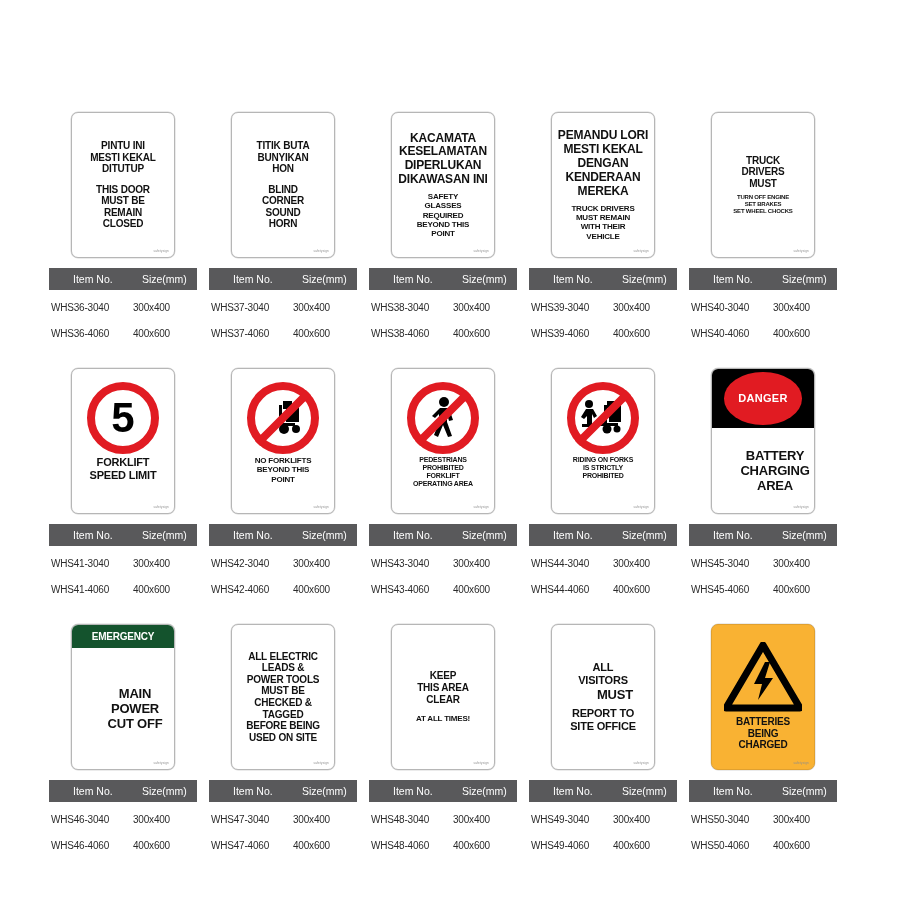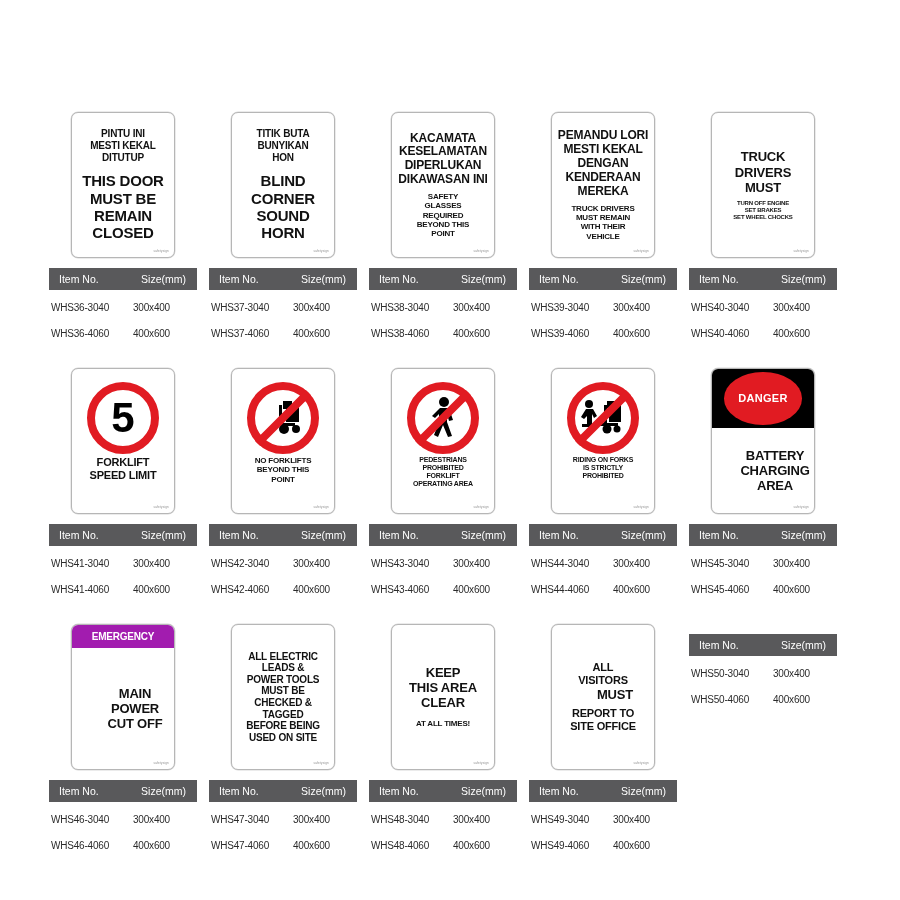--- a/index.html
+++ b/index.html
@@ -69,28 +69,28 @@
 
   
   .txt {
     text-align: center;
     color: #111;
     font-weight: bold;
     line-height: 1.16;
     letter-spacing: -0.2px;
     font-family: "Liberation Sans", sans-serif;
   }
-  .txt.s9  { font-size: 15px; }
+  .txt.s9  { font-size: 10px; }
   .txt.s85 { font-size: 10px; }
   .txt.s8  { font-size: 8px; }
   .txt.s75 { font-size: 12px; }
   .txt.s7  { font-size: 7px; }
   .txt.s6  { font-size: 6px; }
   .txt.s11 { font-size: 11px; }
-  .txt.s12 { font-size: 13px; }
+  .txt.s12 { font-size: 10px; }
   .txt.s13 { font-size: 13px; margin-left: 24px; }
   .gap { height: 9px; }
   .gap-sm { height: 5px; }
 
   
   .circ-wrap {
     width: 72px; height: 72px;
     position: relative;
     margin-top: 4px;
     margin-bottom: 2px;
@@ -144,21 +144,21 @@
   .danger-body {
     flex: 1;
     display: flex; flex-direction: column;
     align-items: center; justify-content: center;
     width: 100%;
   }
 
   
   .emerg-bar {
     width: 100%;
-    background: #a21caf;
+    background: #14532d;
     padding: 6px 0;
     display: flex; align-items: center; justify-content: center;
   }
   .emerg-bar span {
     color: #fff; font-weight: bold; font-size: 10px;
     letter-spacing: -0.2px;
     font-family: "Liberation Sans", sans-serif;
   }
 
   
@@ -175,21 +175,21 @@
     margin-top: 10px;
     font-family: "Liberation Sans", sans-serif;
   }
   .thead {
     background: #59595b;
     color: #ffffff;
     display: flex;
     padding: 5px 0 5px 0;
     font-size: 10.5px;
   }
-  .thead .c1 { width: 104px; padding-left: 10px; box-sizing: border-box; }
+  .thead .c1 { width: 104px; padding-left: 24px; box-sizing: border-box; }
   .thead .c2 { width: 64px; }
   .trow {
     display: flex;
     color: #2b2b2b;
     font-size: 10px;
     padding: 12px 0 3px 0;
   }
   .trow .c1 { width: 84px; padding-left: 2px; box-sizing: border-box; letter-spacing: -0.2px; }
   .trow .c2 { width: 64px; letter-spacing: -0.2px; }
 
@@ -651,20 +651,34 @@
           <div class="c2">300x400</div>
         </div>
         <div class="trow">
           <div class="c1">WHS49-4060</div>
           <div class="c2">400x600</div>
         </div>
       </div>
     </div>
 
     <div class="cell">
+      <div class="sign yellow">
+        <div class="sign-inner top">
+          <div class="tri-wrap">
+            <svg width="78" height="70" viewBox="0 0 78 70">
+              <path d="M39 3 L76 66 L2 66 Z" fill="none" stroke="#000" stroke-width="7" stroke-linejoin="round"></path>
+              <path d="M41 20 L30 42 L38 42 L34 58 L49 36 L41 36 L46 20 Z" fill="#000"></path>
+            </svg>
+          </div>
+          <div class="txt s9">BATTERIES</div>
+          <div class="txt s9">BEING</div>
+          <div class="txt s9">CHARGED</div>
+        </div>
+        <div class="logo">safetysign</div>
+      </div>
       <div class="table">
         <div class="thead">
           <div class="c1">Item No.</div>
           <div class="c2">Size(mm)</div>
         </div>
         <div class="trow">
           <div class="c1">WHS50-3040</div>
           <div class="c2">300x400</div>
         </div>
         <div class="trow">

